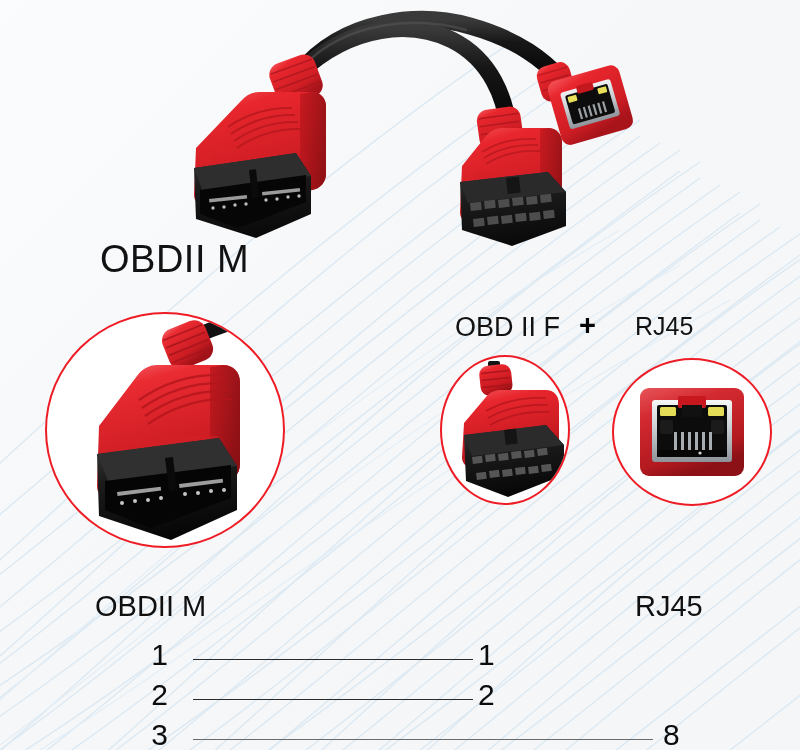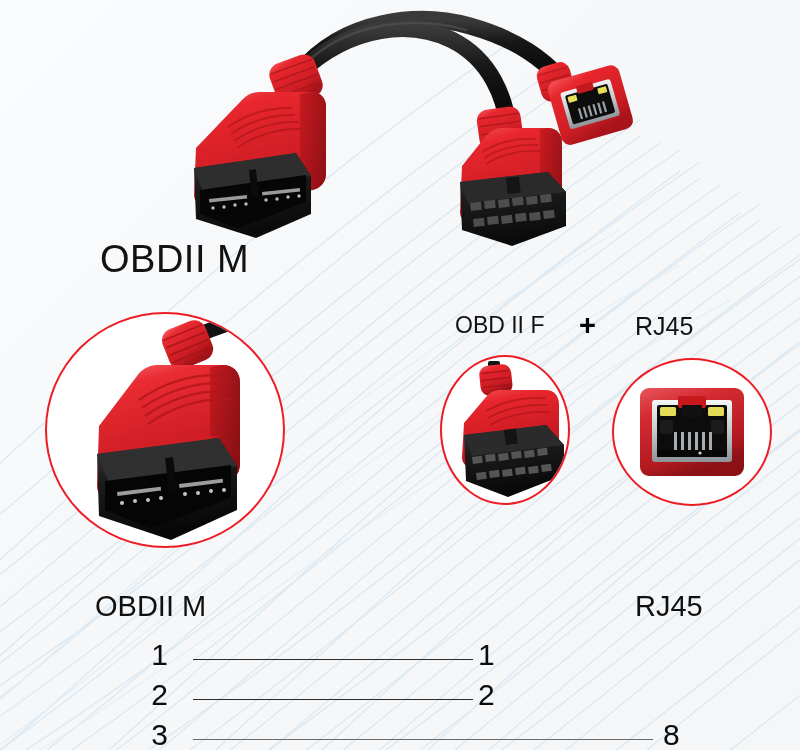--- a/index.html
+++ b/index.html
@@ -38,21 +38,21 @@
     font-size: 38px;
     letter-spacing: 0.5px;
     color: #121212;
     white-space: nowrap;
     z-index: 5;
   }
   .label-obdf {
     position: absolute;
     left: 455px;
     top: 312px;
-    font-size: 23px;
+    font-size: 27px;
     color: #121212;
     white-space: nowrap;
     z-index: 5;
   }
   .label-plus {
     position: absolute;
     left: 579px;
     top: 309px;
     font-size: 29px;
     font-weight: bold;

